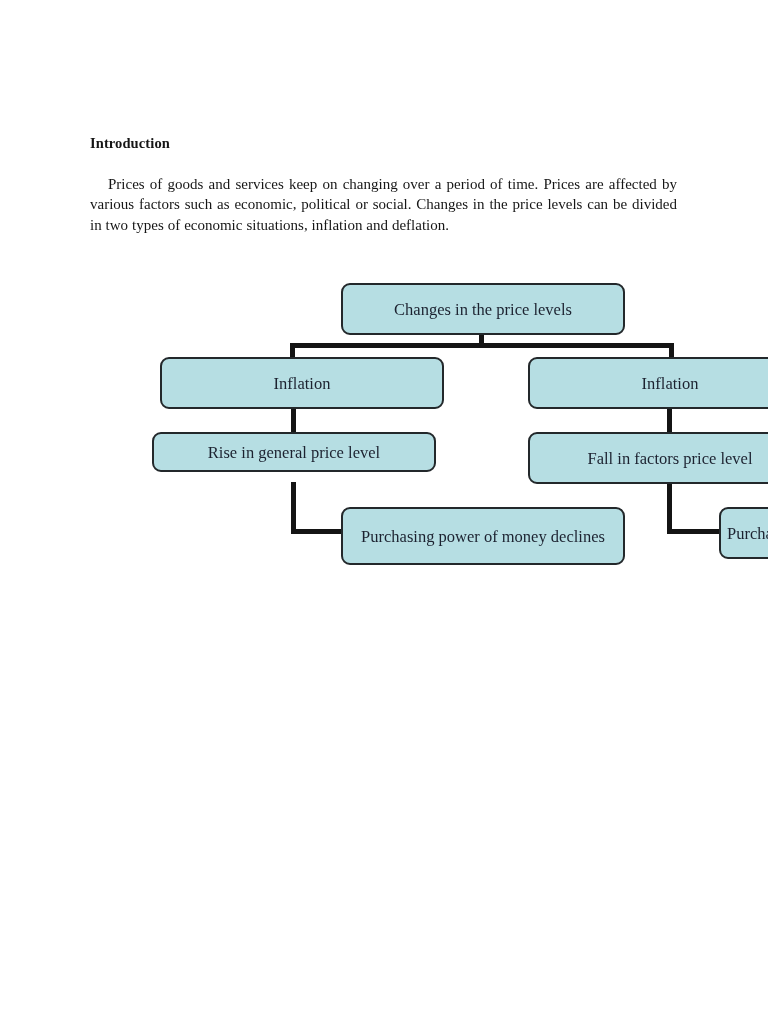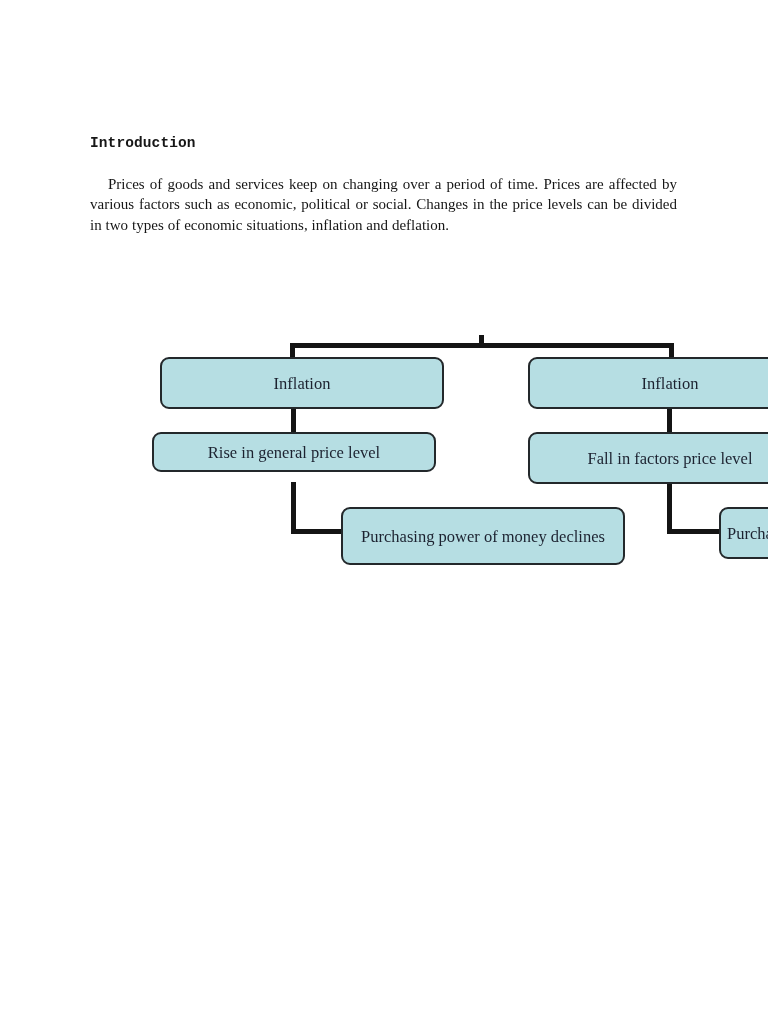--- a/index.html
+++ b/index.html
@@ -26,21 +26,21 @@
   }
 
   
   .doc-body {
     position: absolute;
     left: 90px;
     top: 134px;
     width: 587px;
   }
   .heading {
-    font-family: Liberation Mono, monospace;
+    font-family: Liberation Serif, serif;
     font-weight: bold;
     font-size: 14.5px;
     line-height: 18px;
     color: #161616;
     margin: 0 0 0 0;
     letter-spacing: 0.1px;
   }
   .para {
     font-family: "Liberation Serif", serif;
     font-size: 15px;
@@ -135,20 +135,23 @@
     <div class="wire" id="w-bus"></div>
     <div class="wire" id="w-bus-left"></div>
     <div class="wire" id="w-bus-right"></div>
     <div class="wire" id="w-infl-rise"></div>
     <div class="wire" id="w-defl-fall"></div>
     <div class="wire" id="w-rise-down"></div>
     <div class="wire" id="w-rise-over"></div>
     <div class="wire" id="w-fall-down"></div>
     <div class="wire" id="w-fall-over"></div>
 
+    <div class="node" id="node-root">
+      <span>Changes in the price levels</span>
+    </div>
 
     <div class="node" id="node-inflation">
       <span>Inflation</span>
     </div>
 
     <div class="node" id="node-deflation">
       <span>Inflation</span>
     </div>
 
     <div class="node" id="node-rise">

